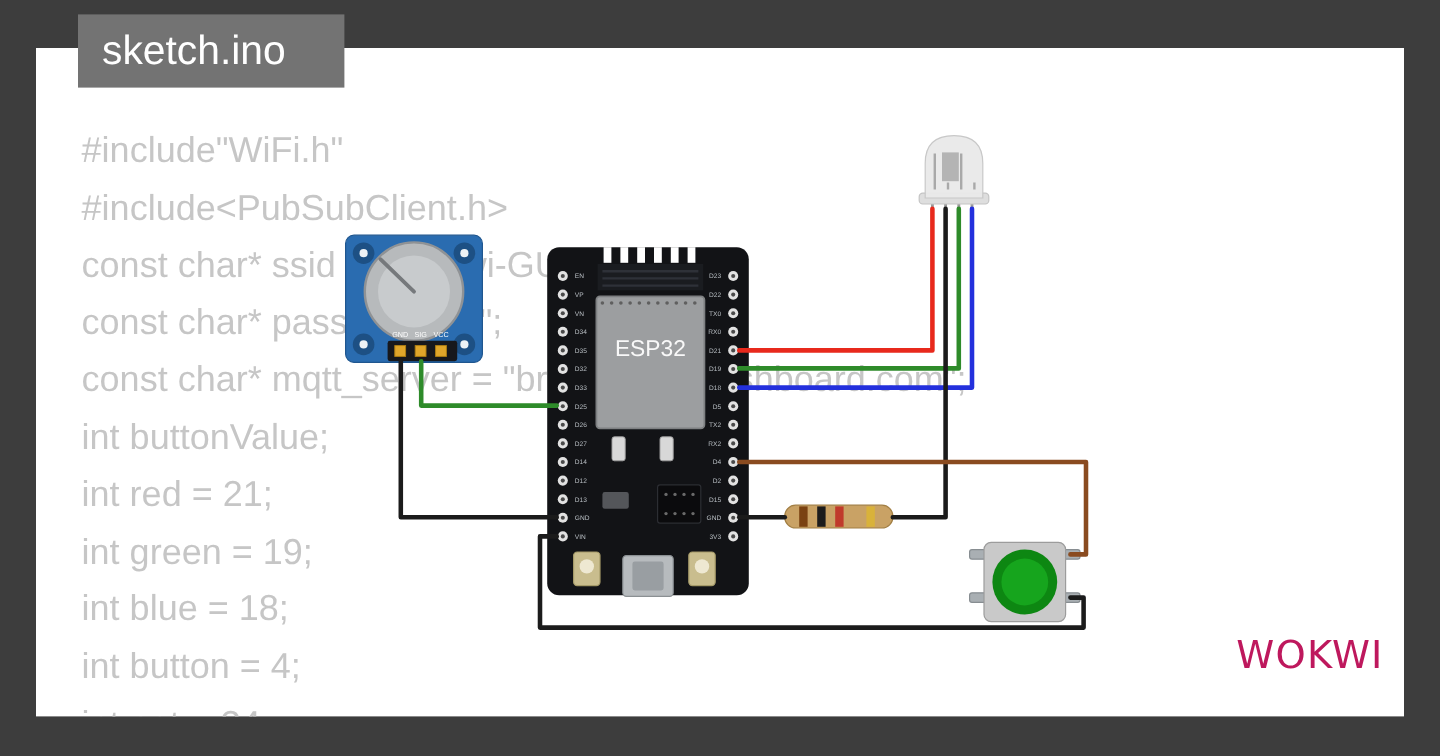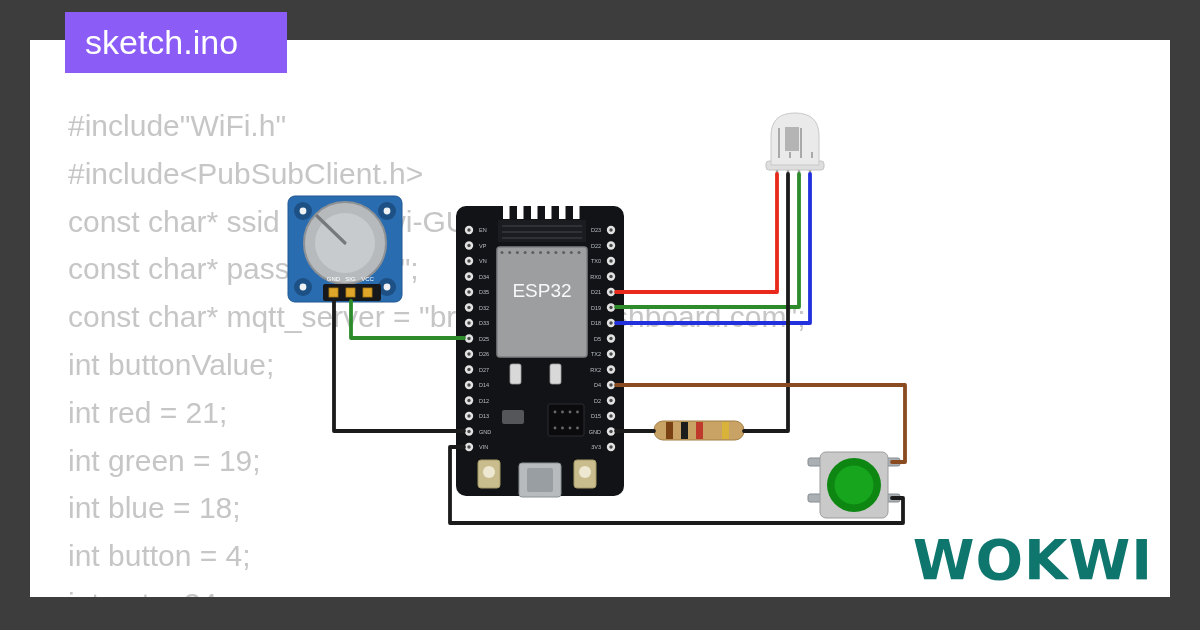--- a/index.html
+++ b/index.html
@@ -2,24 +2,24 @@
 <html><head>
 <meta charset="utf-8">
 <style>
   *{margin:0;padding:0;box-sizing:border-box}
   html,body{width:1200px;height:630px}
   body{background:#3d3d3d;position:relative;overflow:hidden;font-family:"Liberation Sans",sans-serif}
   .stage{position:absolute;left:30px;top:40px;width:1140px;height:557px;background:#ffffff;overflow:hidden}
   .code{position:absolute;left:38px;top:62px;color:#c6c6c6;font-size:30px;line-height:47.8px;white-space:pre}
   .code-line{height:47.8px}
   .circuit{position:absolute;left:0;top:0}
-  .tab{position:absolute;left:65px;top:12px;width:222px;height:61px;background:#8b5cf6;color:#ffffff;
+  .tab{position:absolute;left:65px;top:12px;width:222px;height:61px;background:#737373;color:#ffffff;
        font-size:34px;line-height:61px;padding-left:20px}
-  .logo{position:absolute;top:487px;right:17px;font-size:56px;font-weight:700;letter-spacing:1px;
-        color:#0f766e;font-family:"DejaVu Sans",sans-serif}
+  .logo{position:absolute;top:487px;right:17px;font-size:32px;font-weight:400;letter-spacing:1px;
+        color:#be185d;font-family:"DejaVu Sans",sans-serif}
   text{font-family:"Liberation Sans",sans-serif}
 </style>
 </head>
 <body>
 
 <div class="stage">
 
   <div class="code"><div class="code-line">#include"WiFi.h"</div><div class="code-line">#include&lt;PubSubClient.h&gt;</div><div class="code-line">const char* ssid = "Wokwi-GUEST";</div><div class="code-line">const char* password = "";</div><div class="code-line">const char* mqtt_server = "broker.mqttdashboard.com";</div><div class="code-line">int buttonValue;</div><div class="code-line">int red = 21;</div><div class="code-line">int green = 19;</div><div class="code-line">int blue = 18;</div><div class="code-line">int button = 4;</div><div class="code-line">int pot = 34;</div></div>
 
   <svg class="circuit" width="1140" height="557" viewBox="30 40 1140 557">

